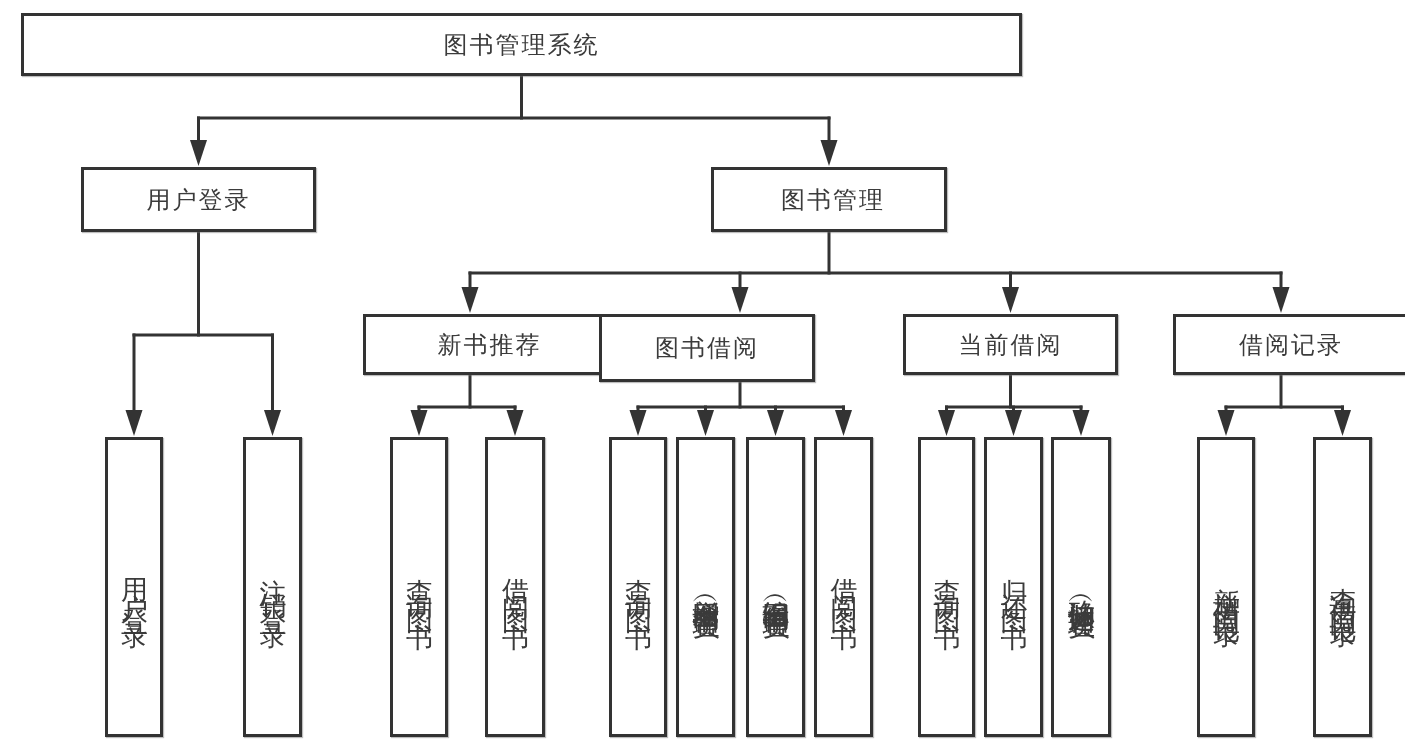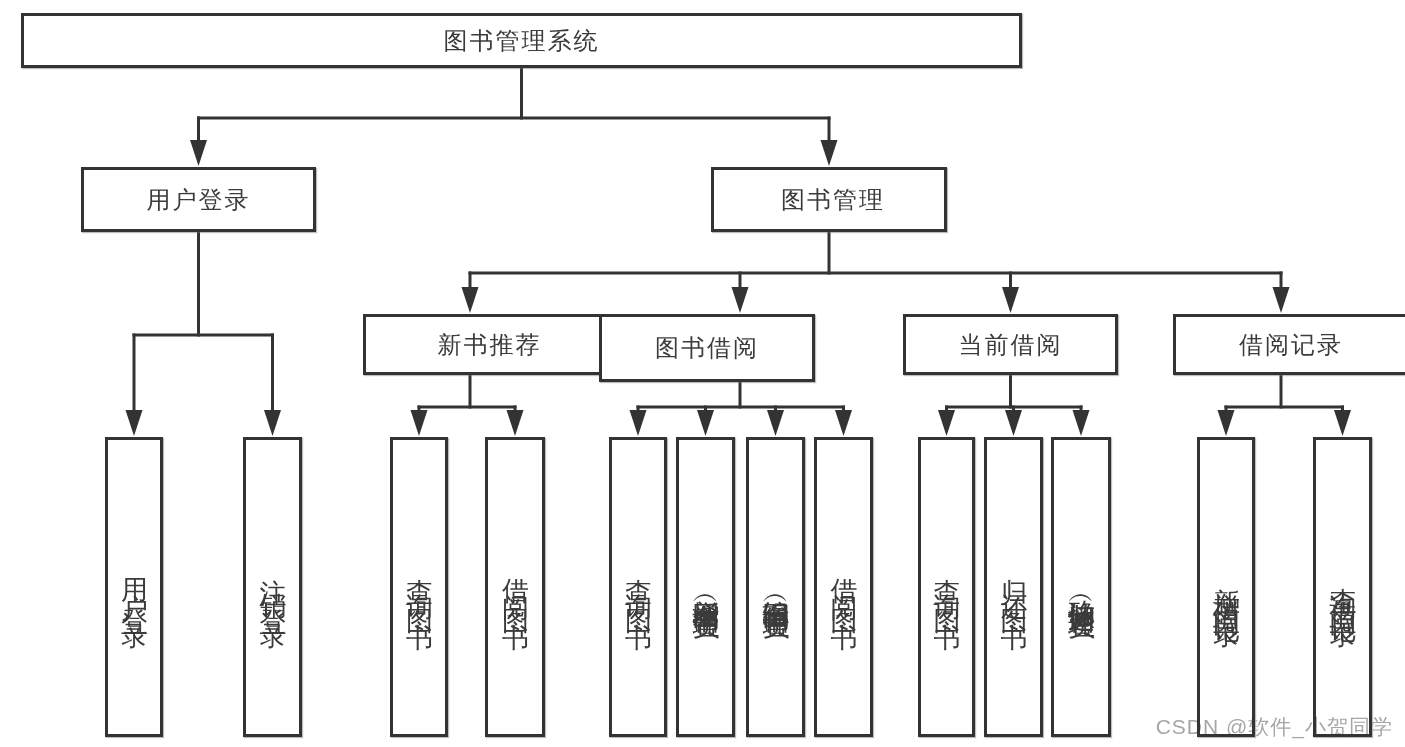--- a/index.html
+++ b/index.html
@@ -78,21 +78,21 @@
       <line x1="1081" y1="407" x2="1081" y2="424" stroke="#333333" stroke-width="3" stroke-linecap="square"></line>
       <polygon points="1072.5,410 1089.5,410 1081,436" fill="#333333"></polygon>
       <line x1="1281" y1="373" x2="1281" y2="407" stroke="#333333" stroke-width="3" stroke-linecap="square"></line>
       <line x1="1226" y1="407" x2="1342.5" y2="407" stroke="#333333" stroke-width="3" stroke-linecap="square"></line>
       <line x1="1226" y1="407" x2="1226" y2="424" stroke="#333333" stroke-width="3" stroke-linecap="square"></line>
       <polygon points="1217.5,410 1234.5,410 1226,436" fill="#333333"></polygon>
       <line x1="1342.5" y1="407" x2="1342.5" y2="424" stroke="#333333" stroke-width="3" stroke-linecap="square"></line>
       <polygon points="1334,410 1351,410 1342.5,436" fill="#333333"></polygon>
     </svg>
   <div id="nodes">
-      <div class="node h-node" style="left: 21px; top: 13px; width: 1001px; height: 55px;">
+      <div class="node h-node" style="left: 21px; top: 13px; width: 1001px; height: 63px;">
         <span class="lbl">图书管理系统</span>
       </div>
       <div class="node h-node" style="left: 81px; top: 167px; width: 235px; height: 65px;">
         <span class="lbl">用户登录</span>
       </div>
       <div class="node h-node" style="left: 711px; top: 167px; width: 236px; height: 65px; padding-left: 8px;">
         <span class="lbl">图书管理</span>
       </div>
       <div class="node h-node" style="left: 363px; top: 314px; width: 253px; height: 61px;">
         <span class="lbl">新书推荐</span>
@@ -139,14 +139,13 @@
       <div class="node v-node ls-tight" style="left: 1051px; top: 437px; width: 60px; height: 300px;">
         <span class="lbl">确认归还（管理员）</span>
       </div>
       <div class="node v-node ls-mid" style="left: 1197px; top: 437px; width: 58px; height: 300px;">
         <span class="lbl">新增借阅记录</span>
       </div>
       <div class="node v-node ls-mid" style="left: 1313px; top: 437px; width: 59px; height: 300px;">
         <span class="lbl">查询借阅记录</span>
       </div>
     </div>
-  <div id="watermark">CSDN @软件_小贺同学</div>
 </div>
 
 </body></html>

